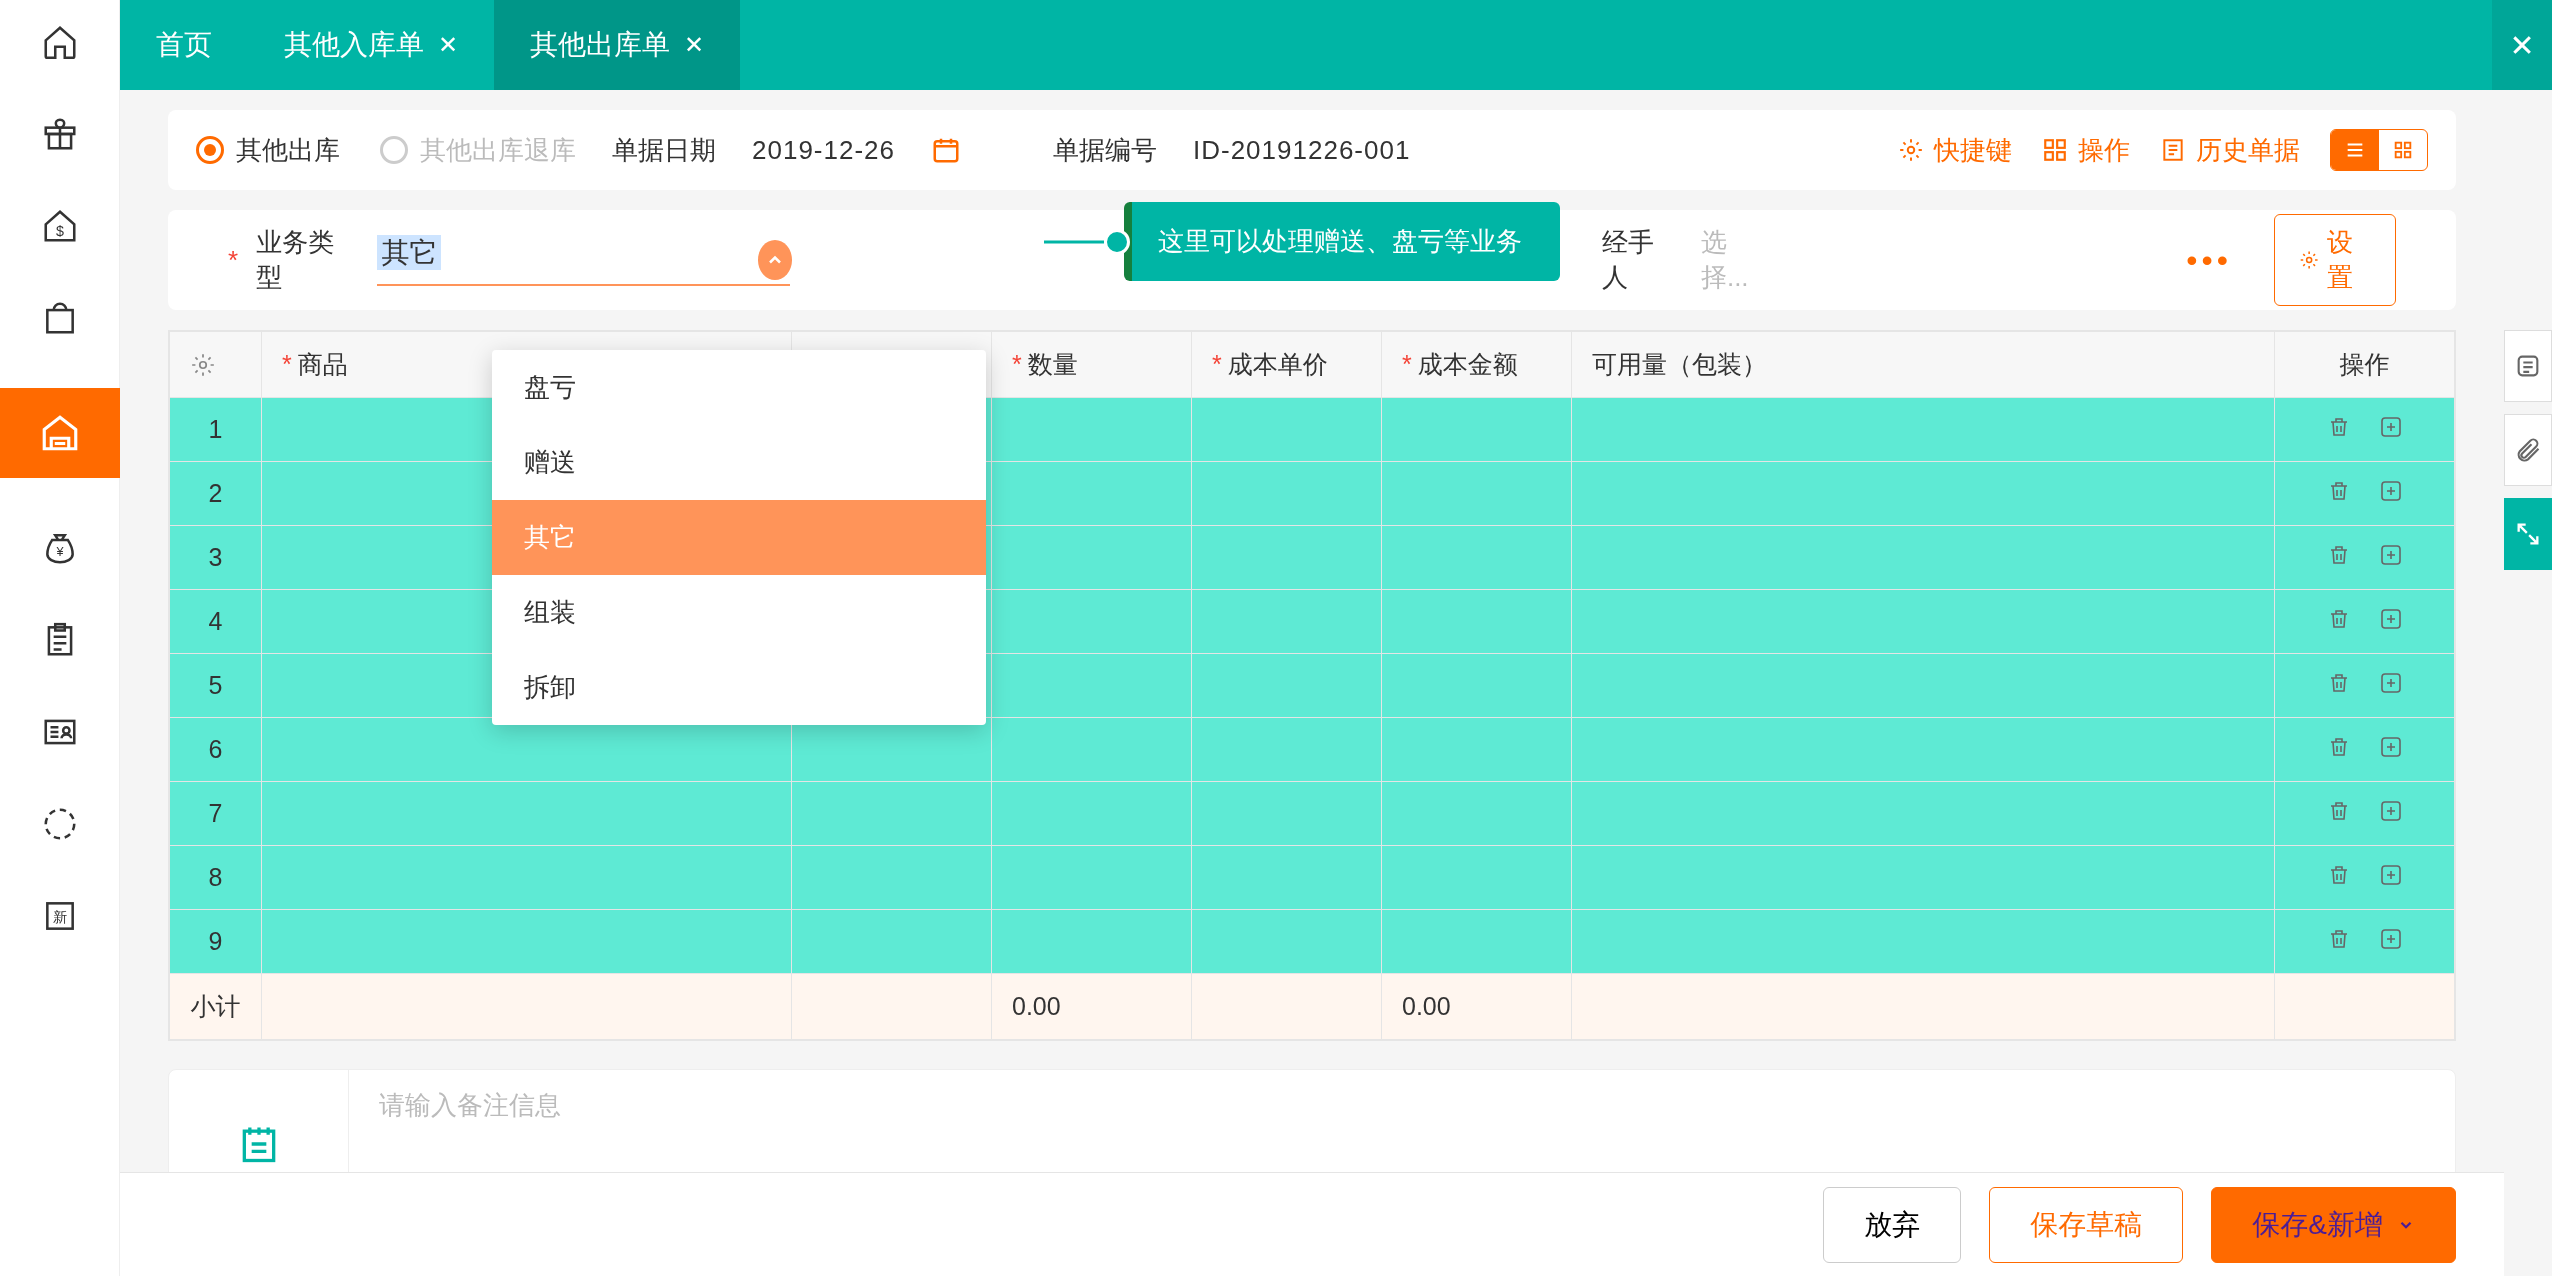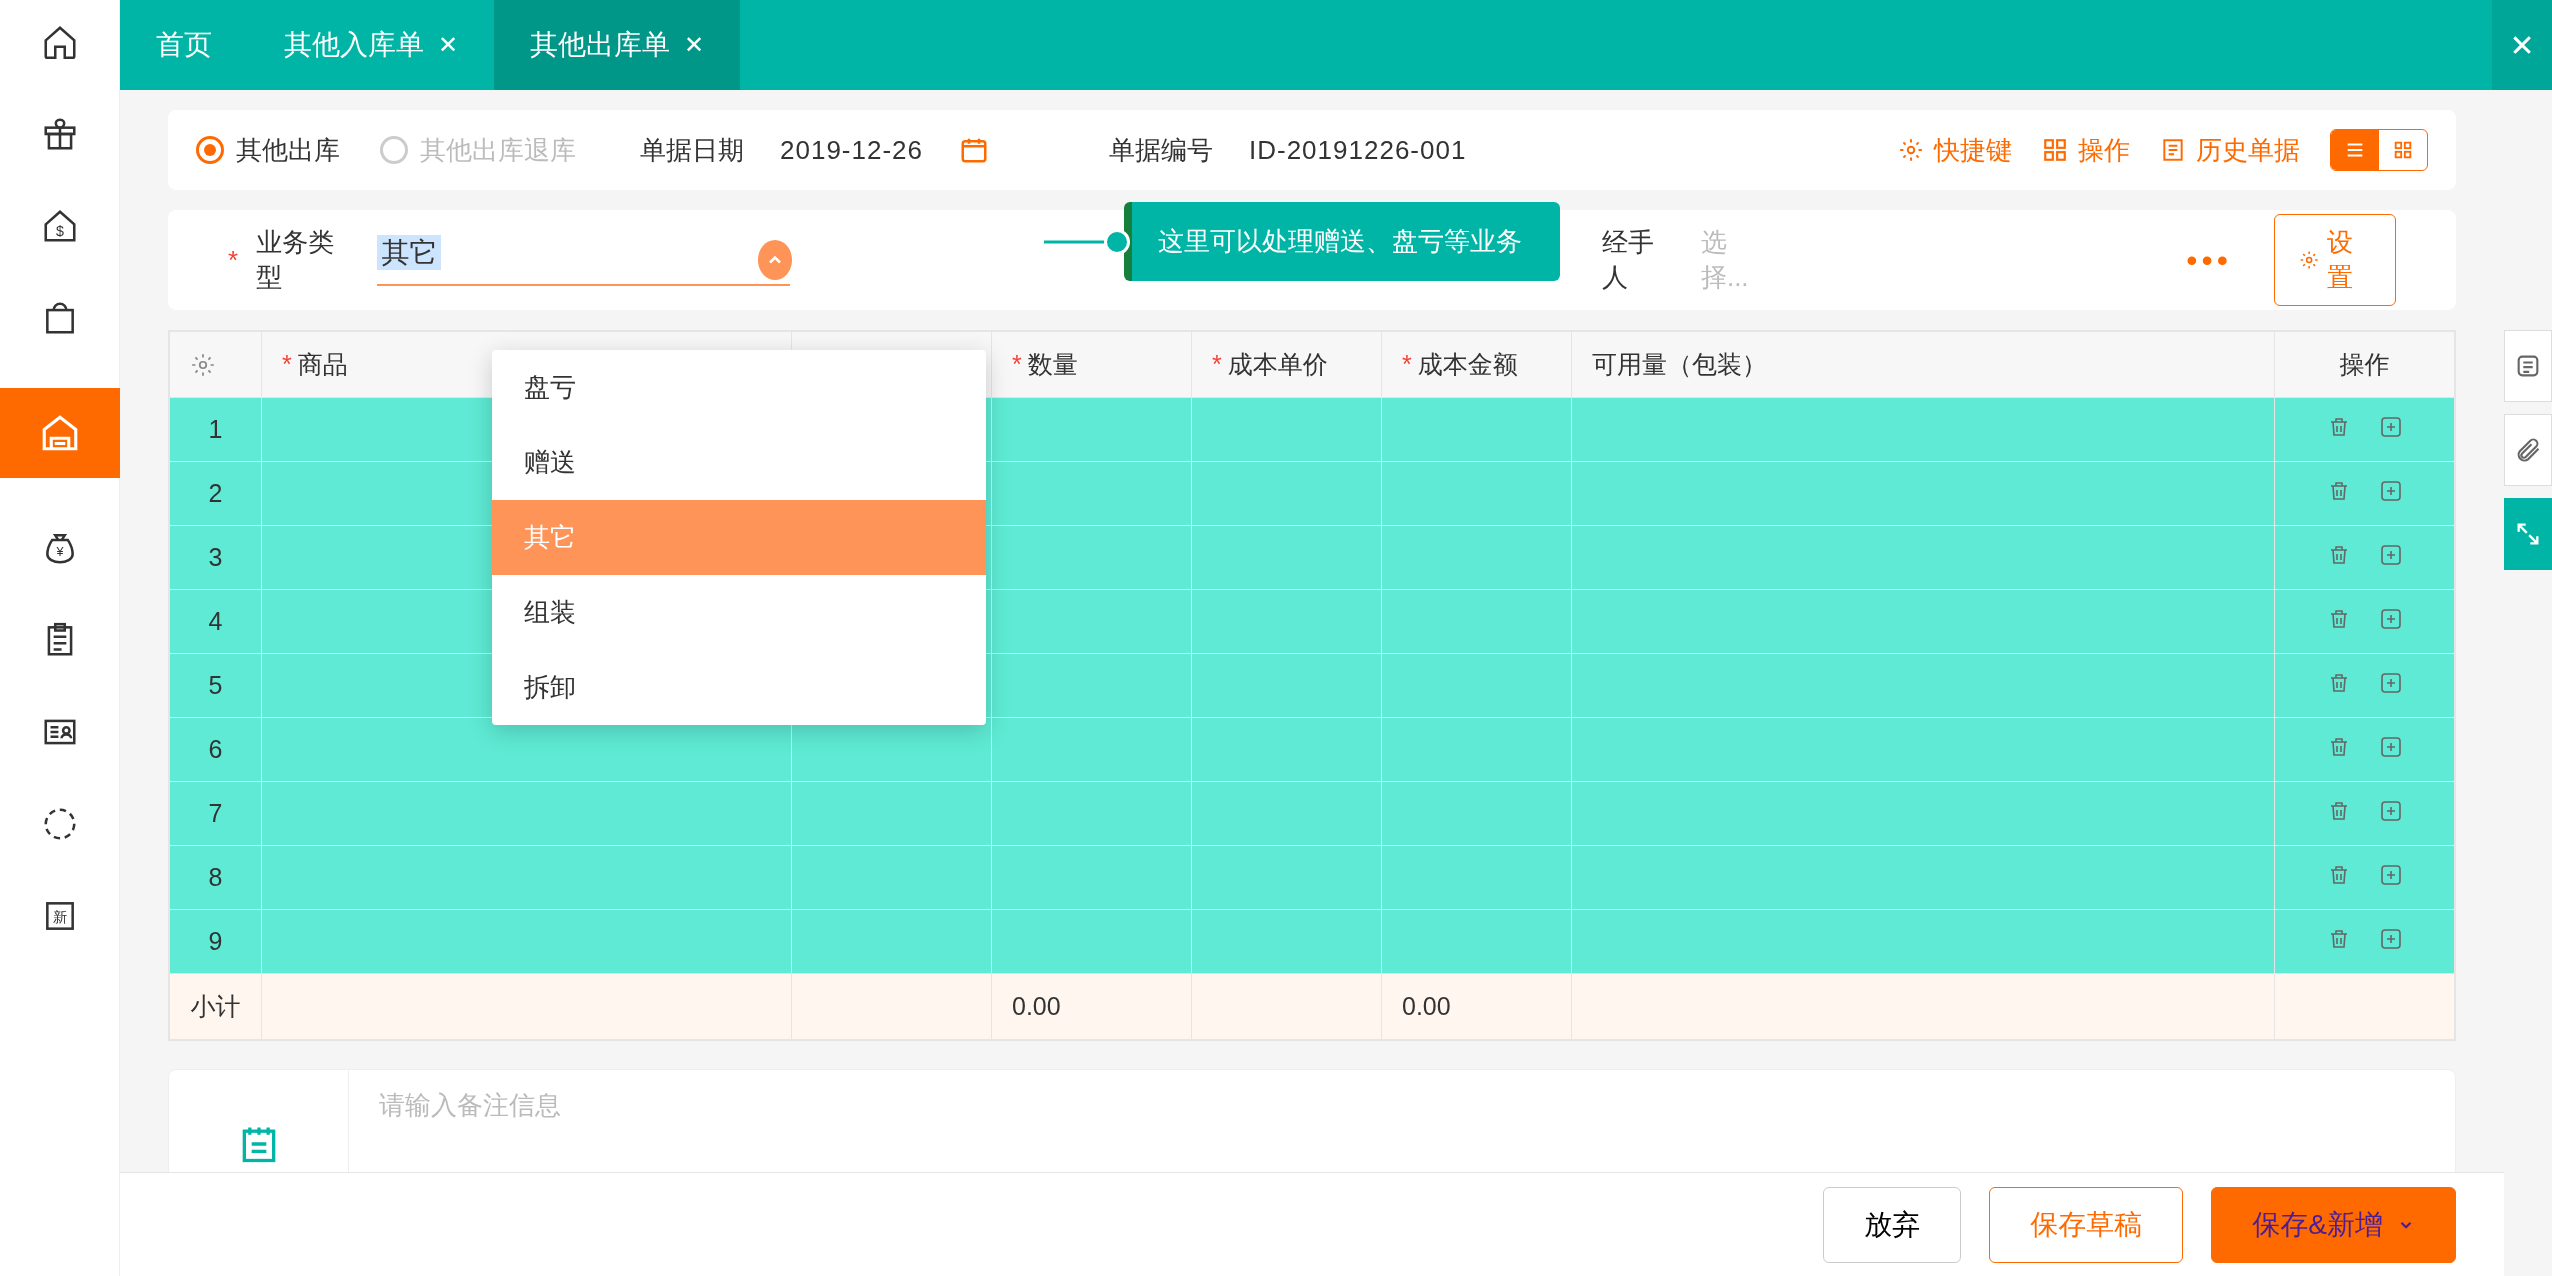--- a/index.html
+++ b/index.html
@@ -27,21 +27,21 @@
 .right-rail .rail-btn.teal { background: #00b5a5; color: #fff; border-color: #00b5a5; }
 
 
 .toolbar { height: 80px; background: #fff; border-radius: 8px; display: flex; align-items: center; padding: 0 28px; gap: 36px; font-size: 26px; }
 .radio-grp { display: flex; align-items: center; gap: 40px; }
 .radio { display: flex; align-items: center; gap: 12px; color: #333; cursor: pointer; }
 .radio .rdot { width: 28px; height: 28px; border-radius: 50%; border: 3px solid #ccc; position: relative; }
 .radio.sel .rdot { border-color: #ff6a00; }
 .radio.sel .rdot::after { content: ""; position: absolute; inset: 5px; border-radius: 50%; background: #ff6a00; }
 .radio.dim { color: #bbb; }
-.tb-lbl { color: #333; margin-left: 28px; }
+.tb-lbl { color: #333; }
 .tb-val { color: #333; }
 .tb-cal { color: #ff6a00; font-size: 32px; }
 .tb-right { margin-left: auto; display: flex; align-items: center; gap: 30px; color: #ff6a00; }
 .tb-right .item { display: flex; align-items: center; gap: 10px; cursor: pointer; }
 .tb-right .view-sw { display: flex; border: 1px solid #ff6a00; border-radius: 6px; overflow: hidden; }
 .tb-right .view-sw span { width: 48px; height: 40px; display: flex; align-items: center; justify-content: center; color: #ff6a00; }
 .tb-right .view-sw span.on { background: #ff6a00; color: #fff; }
 
 
 .filter-row { height: 100px; background: #fff; border-radius: 8px; margin-top: 20px; display: flex; align-items: center; padding: 0 60px; gap: 12px; font-size: 26px; position: relative; }

